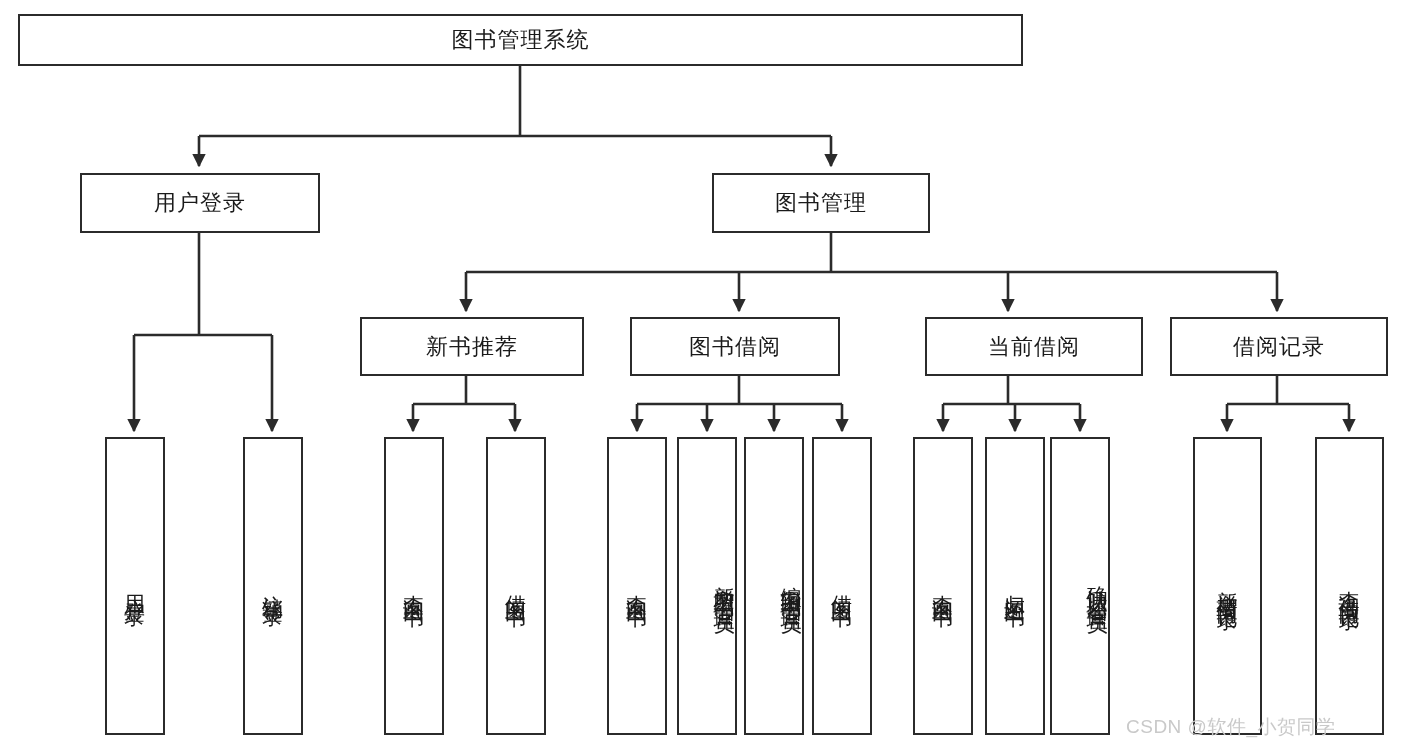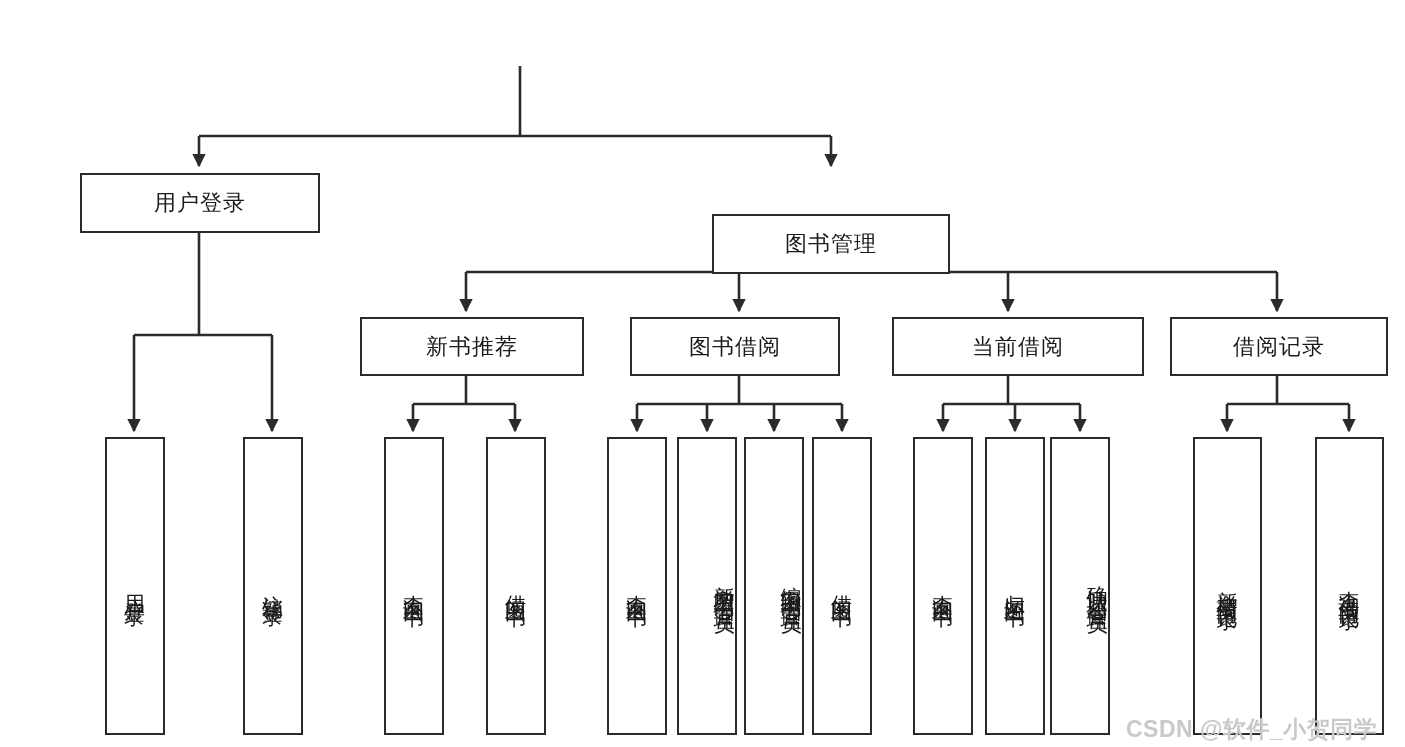--- a/index.html
+++ b/index.html
@@ -47,26 +47,25 @@
     padding: 4px 0;
   }
   .node-v.top-align {
     align-items: flex-start;
     padding-top: 6px;
   }
   .watermark {
     position: absolute;
     left: 1126px;
     top: 714px;
-    font-size: 23px;
+    font-size: 19px;
     color: #c9c9c9;
     letter-spacing: 0.5px;
     white-space: nowrap;
     pointer-events: none;
-    font-weight: bold;
   }
 </style>
 </head>
 <body>
 
 <div id="stage">
 
   <svg id="wires" viewBox="0 0 1405 747" xmlns="http://www.w3.org/2000/svg">
     <defs>
       <marker id="arrow" viewBox="0 0 10 10" refX="9" refY="5" markerWidth="5.2" markerHeight="5.2" orient="auto-start-reverse">
@@ -110,27 +109,28 @@
       <path d="M 1015 404 L 1015 431" marker-end="url(#arrow)"></path>
       <path d="M 1080 404 L 1080 431" marker-end="url(#arrow)"></path>
 
       <path d="M 1277 376 L 1277 404"></path>
       <path d="M 1227 404 L 1349 404"></path>
       <path d="M 1227 404 L 1227 431" marker-end="url(#arrow)"></path>
       <path d="M 1349 404 L 1349 431" marker-end="url(#arrow)"></path>
     </g>
   </svg>
 
+  <div class="node node-h" style="left:18px; top:14px; width:1005px; height:52px;">图书管理系统</div>
 
   <div class="node node-h" style="left:80px; top:173px; width:240px; height:60px;">用户登录</div>
-  <div class="node node-h" style="left:712px; top:173px; width:238px; height:60px;margin-top:41px;">图书管理</div>
+  <div class="node node-h" style="left:712px; top:173px; width:218px; height:60px;">图书管理</div>
 
   <div class="node node-h" style="left:360px; top:317px; width:224px; height:59px;">新书推荐</div>
   <div class="node node-h" style="left:630px; top:317px; width:210px; height:59px;">图书借阅</div>
-  <div class="node node-h" style="left:892px; top:317px; width:252px; height:59px;">当前借阅</div>
+  <div class="node node-h" style="left:925px; top:317px; width:218px; height:59px;">当前借阅</div>
   <div class="node node-h" style="left:1170px; top:317px; width:218px; height:59px;">借阅记录</div>
 
   <div class="node node-v" style="left:105px; top:437px; width:60px; height:298px;">用户登录</div>
   <div class="node node-v" style="left:243px; top:437px; width:60px; height:298px;">注销登录</div>
 
   <div class="node node-v" style="left:384px; top:437px; width:60px; height:298px;">查询图书</div>
   <div class="node node-v" style="left:486px; top:437px; width:60px; height:298px;">借阅图书</div>
 
   <div class="node node-v" style="left:607px; top:437px; width:60px; height:298px;">查询图书</div>
   <div class="node node-v top-align" style="left:677px; top:437px; width:60px; height:298px;">新增图书（管理员）</div>

